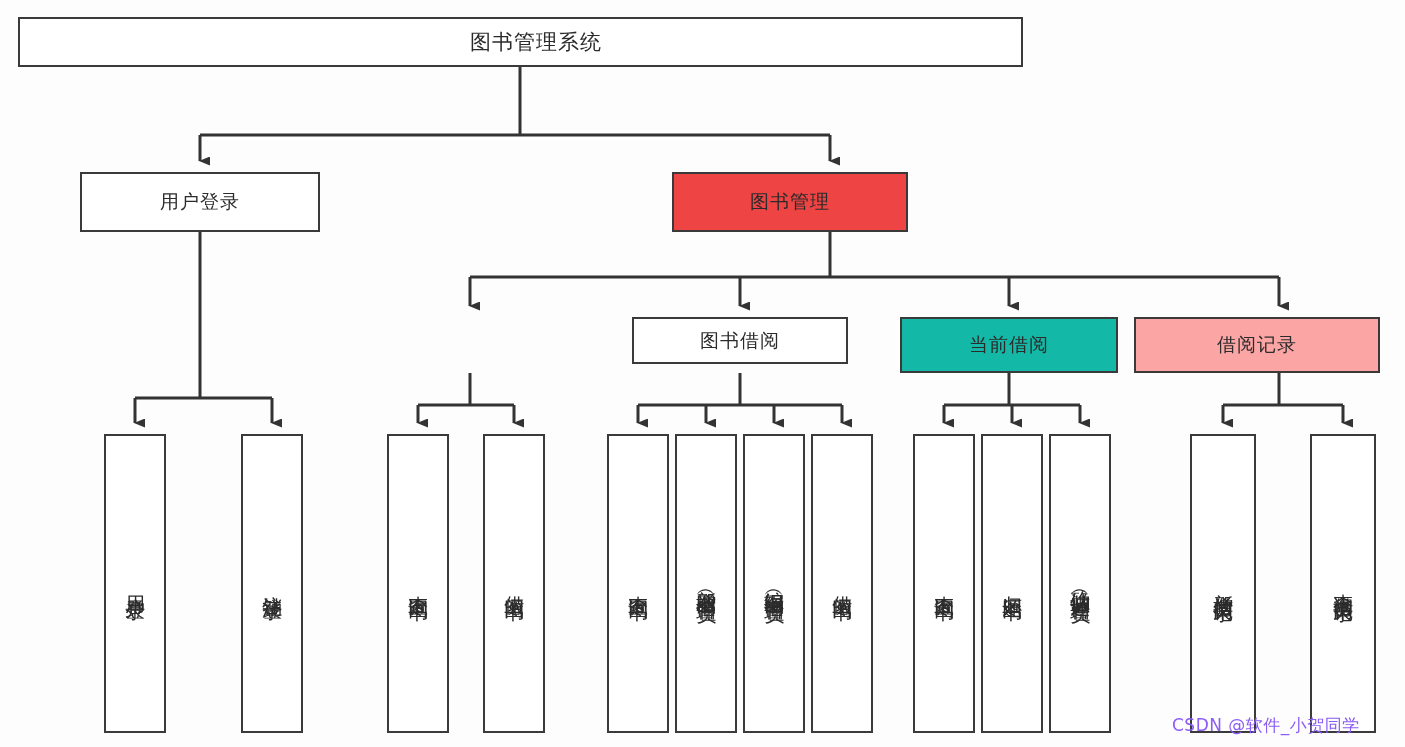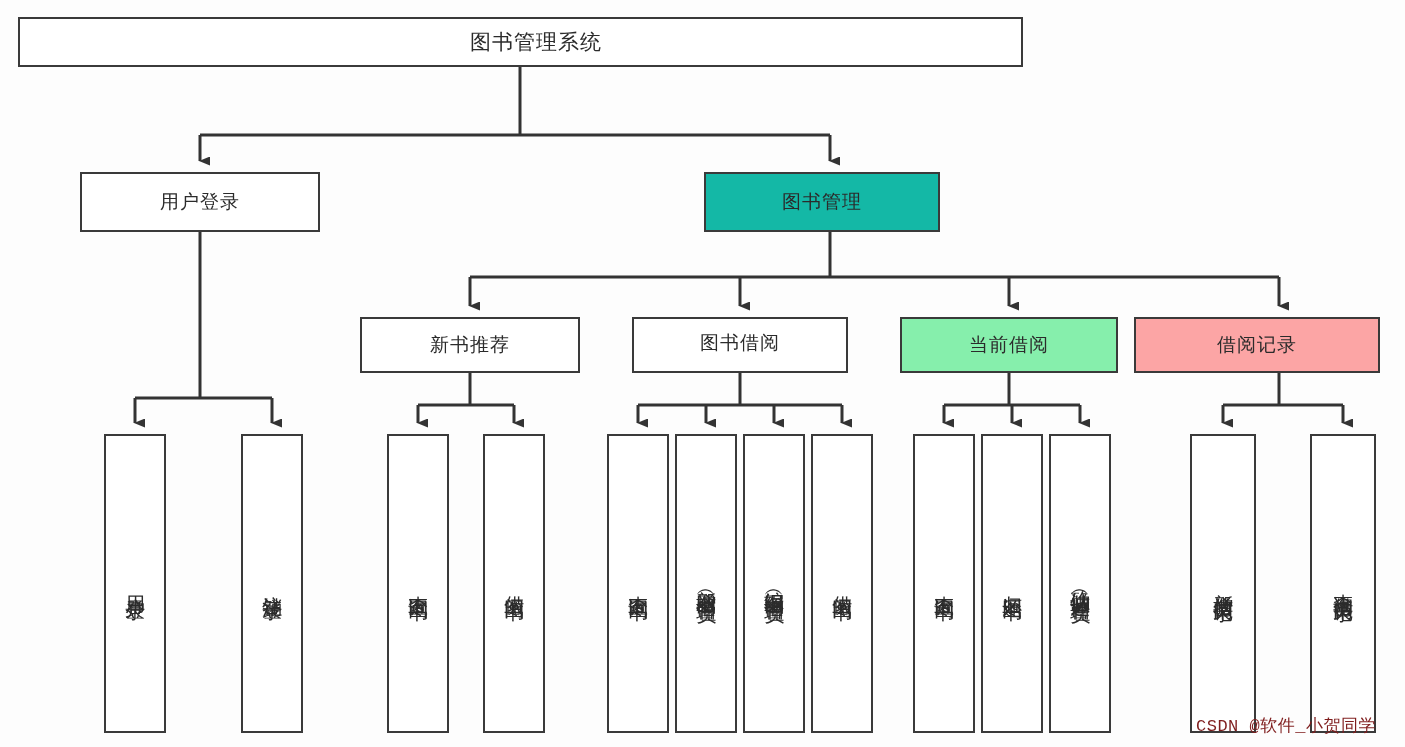--- a/index.html
+++ b/index.html
@@ -115,31 +115,28 @@
     </g>
   </svg>
 
   <div class="node root" style="left: 18px; top: 17px; width: 1005px; height: 50px; border-color: rgb(58, 58, 58); background: rgb(255, 255, 255); color: rgb(43, 43, 43);">
     <span class="label-h" style="font-size: 21px;">图书管理系统</span>
   </div>
 
   <div class="node" style="left: 80px; top: 172px; width: 240px; height: 60px; border-color: rgb(58, 58, 58); background: rgb(255, 255, 255); color: rgb(43, 43, 43);">
     <span class="label-h" style="font-size: 19px;">用户登录</span>
   </div>
-  <div class="node" style="left: 704px; top: 172px; width: 236px; height: 60px; border-color: rgb(58, 58, 58); background: #14b8a6; color: rgb(43, 43, 43);">
+  <div class="node" style="left: 672px; top: 172px; width: 236px; height: 60px; border-color: rgb(58, 58, 58); background: #ef4444; color: rgb(43, 43, 43);">
     <span class="label-h" style="font-size: 19px;">图书管理</span>
   </div>
 
-  <div class="node" style="left: 360px; top: 317px; width: 220px; height: 56px; border-color: rgb(58, 58, 58); background: rgb(255, 255, 255); color: rgb(43, 43, 43);">
-    <span class="label-h" style="font-size: 19px;">新书推荐</span>
-  </div>
-  <div class="node" style="left: 632px; top: 317px; width: 216px; height: 56px; border-color: rgb(58, 58, 58); background: rgb(255, 255, 255); color: rgb(43, 43, 43); font-family: Liberation Mono, monospace;">
+  <div class="node" style="left: 632px; top: 317px; width: 216px; height: 47px; border-color: rgb(58, 58, 58); background: rgb(255, 255, 255); color: rgb(43, 43, 43);">
     <span class="label-h" style="font-size: 19px;">图书借阅</span>
   </div>
-  <div class="node" style="left: 900px; top: 317px; width: 218px; height: 56px; border-color: rgb(58, 58, 58); background: #86efac; color: rgb(43, 43, 43);">
+  <div class="node" style="left: 900px; top: 317px; width: 218px; height: 56px; border-color: rgb(58, 58, 58); background: #14b8a6; color: rgb(43, 43, 43);">
     <span class="label-h" style="font-size: 19px;">当前借阅</span>
   </div>
   <div class="node" style="left: 1134px; top: 317px; width: 246px; height: 56px; border-color: rgb(58, 58, 58); background: #fca5a5; color: rgb(43, 43, 43);">
     <span class="label-h" style="font-size: 19px;">借阅记录</span>
   </div>
 
   <div class="node" style="left: 104px; top: 434px; width: 62px; height: 299px; border-color: rgb(58, 58, 58); background: rgb(255, 255, 255); color: rgb(43, 43, 43);">
     <span class="label-v" style="font-size: 20px;">用户登录</span>
   </div>
   <div class="node" style="left: 241px; top: 434px; width: 62px; height: 299px; border-color: rgb(58, 58, 58); background: rgb(255, 255, 255); color: rgb(43, 43, 43);">
@@ -172,15 +169,15 @@
   <div class="node" style="left: 1049px; top: 434px; width: 62px; height: 299px; border-color: rgb(58, 58, 58); background: rgb(255, 255, 255); color: rgb(43, 43, 43);">
     <span class="label-v" style="font-size: 20px;">确认归还（管理员）</span>
   </div>
   <div class="node" style="left: 1190px; top: 434px; width: 66px; height: 299px; border-color: rgb(58, 58, 58); background: rgb(255, 255, 255); color: rgb(43, 43, 43);">
     <span class="label-v" style="font-size: 20px;">新增借阅记录</span>
   </div>
   <div class="node" style="left: 1310px; top: 434px; width: 66px; height: 299px; border-color: rgb(58, 58, 58); background: rgb(255, 255, 255); color: rgb(43, 43, 43);">
     <span class="label-v" style="font-size: 20px;">查询借阅记录</span>
   </div>
 
-  <div class="watermark" style="left: 1196px; top: 714px; color: #7f1d1d; font-family: Liberation Mono, monospace;">CSDN @软件_小贺同学</div>
+  <div class="watermark" style="left: 1172px; top: 714px; color: #8b5cf6;">CSDN @软件_小贺同学</div>
 
 </div>
 
 </body></html>

